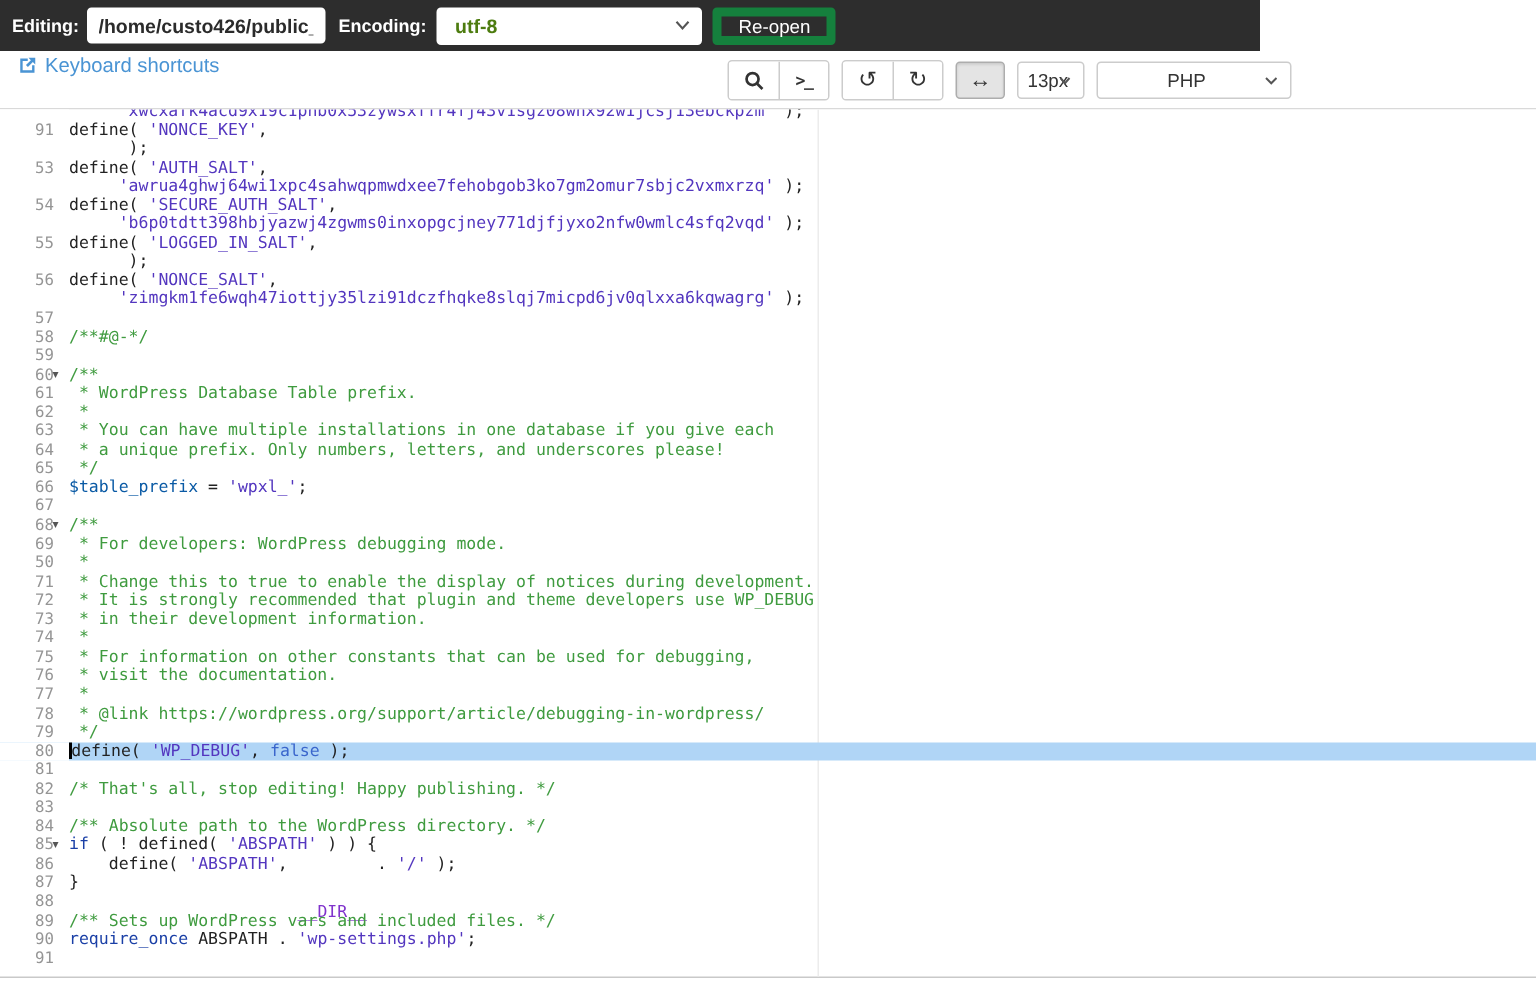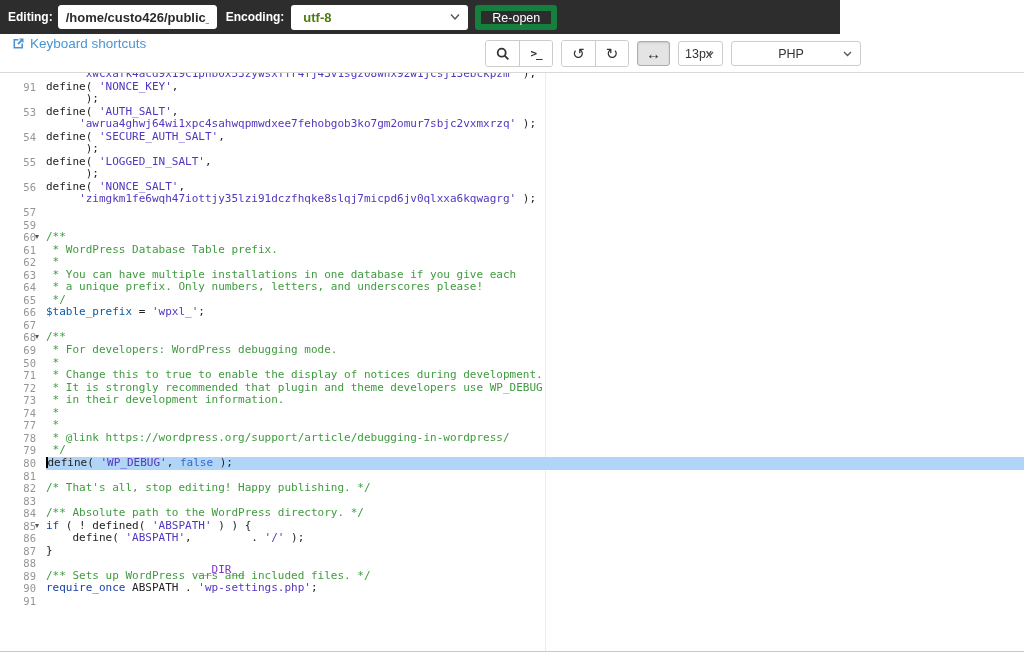--- a/index.html
+++ b/index.html
@@ -208,51 +208,57 @@
       <div class="crow">
         <div class="gut">
           <span class="lnum">54</span>
         </div>
         <div class="cline"><span class="tk-p">define( </span><span class="tk-s">'SECURE_AUTH_SALT'</span><span class="tk-p">,</span></div>
       </div>
       <div class="crow">
         <div class="gut">
           <span class="lnum"></span>
         </div>
+        <div class="cline"><span class="tk-p">     </span><span class="tk-s">'b6p0tdtt398hbjyazwj4zgwms0inxopgcjney771djfjyxo2nfw0wmlc4sfq2vqd'</span><span class="tk-p"> );</span></div>
+      </div>
+      <div class="crow">
+        <div class="gut">
+          <span class="lnum">55</span>
+        </div>
+        <div class="cline"><span class="tk-p">define( </span><span class="tk-s">'LOGGED_IN_SALT'</span><span class="tk-p">,</span></div>
+      </div>
+      <div class="crow">
+        <div class="gut">
+          <span class="lnum"></span>
+        </div>
         <div class="cline"><span class="tk-p">     </span><span class="tk-p"> );</span></div>
       </div>
       <div class="crow">
         <div class="gut">
-          <span class="lnum">55</span>
-        </div>
-        <div class="cline"><span class="tk-p">define( </span><span class="tk-s">'LOGGED_IN_SALT'</span><span class="tk-p">,</span></div>
-      </div>
-      <div class="crow">
-        <div class="gut">
-          <span class="lnum"></span>
-        </div>
-        <div class="cline"><span class="tk-p">     </span><span class="tk-p"> );</span></div>
-      </div>
-      <div class="crow">
-        <div class="gut">
           <span class="lnum">56</span>
         </div>
         <div class="cline"><span class="tk-p">define( </span><span class="tk-s">'NONCE_SALT'</span><span class="tk-p">,</span></div>
       </div>
       <div class="crow">
         <div class="gut">
           <span class="lnum"></span>
         </div>
         <div class="cline"><span class="tk-p">     </span><span class="tk-s">'zimgkm1fe6wqh47iottjy35lzi91dczfhqke8slqj7micpd6jv0qlxxa6kqwagrg'</span><span class="tk-p"> );</span></div>
       </div>
       <div class="crow">
         <div class="gut">
           <span class="lnum">57</span>
         </div>
         <div class="cline"></div>
+      </div>
+      <div class="crow">
+        <div class="gut">
+          <span class="lnum">58</span>
+        </div>
+        <div class="cline"><span class="tk-c">/**#@-*/</span></div>
       </div>
       <div class="crow">
         <div class="gut">
           <span class="lnum">59</span>
         </div>
         <div class="cline"></div>
       </div>
       <div class="crow">
         <div class="gut">
           <span class="lnum">60</span>
@@ -337,20 +343,32 @@
         <div class="gut">
           <span class="lnum">73</span>
         </div>
         <div class="cline"><span class="tk-c"> * in their development information.</span></div>
       </div>
       <div class="crow">
         <div class="gut">
           <span class="lnum">74</span>
         </div>
         <div class="cline"><span class="tk-c"> *</span></div>
+      </div>
+      <div class="crow">
+        <div class="gut">
+          <span class="lnum">75</span>
+        </div>
+        <div class="cline"><span class="tk-c"> * For information on other constants that can be used for debugging,</span></div>
+      </div>
+      <div class="crow">
+        <div class="gut">
+          <span class="lnum">76</span>
+        </div>
+        <div class="cline"><span class="tk-c"> * visit the documentation.</span></div>
       </div>
       <div class="crow">
         <div class="gut">
           <span class="lnum">77</span>
         </div>
         <div class="cline"><span class="tk-c"> *</span></div>
       </div>
       <div class="crow">
         <div class="gut">
           <span class="lnum">78</span>

